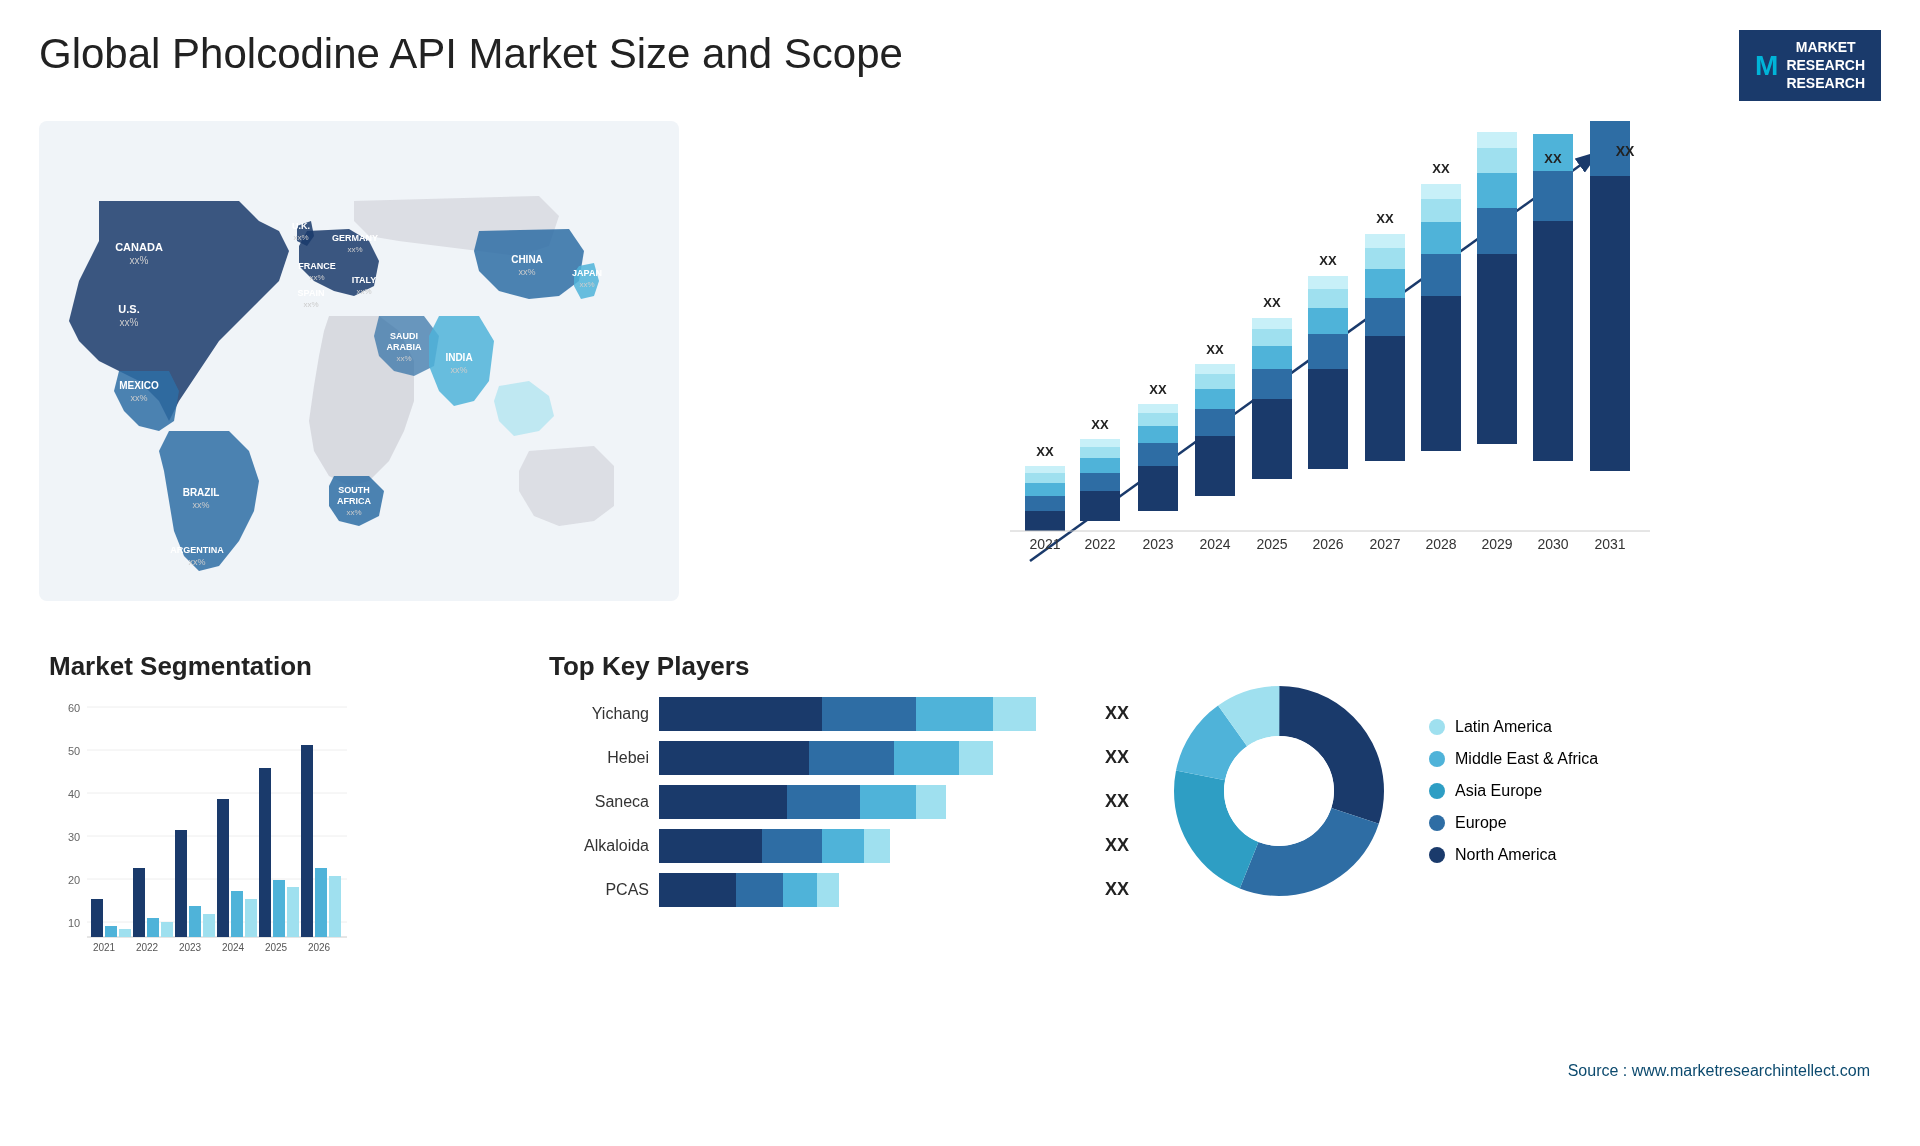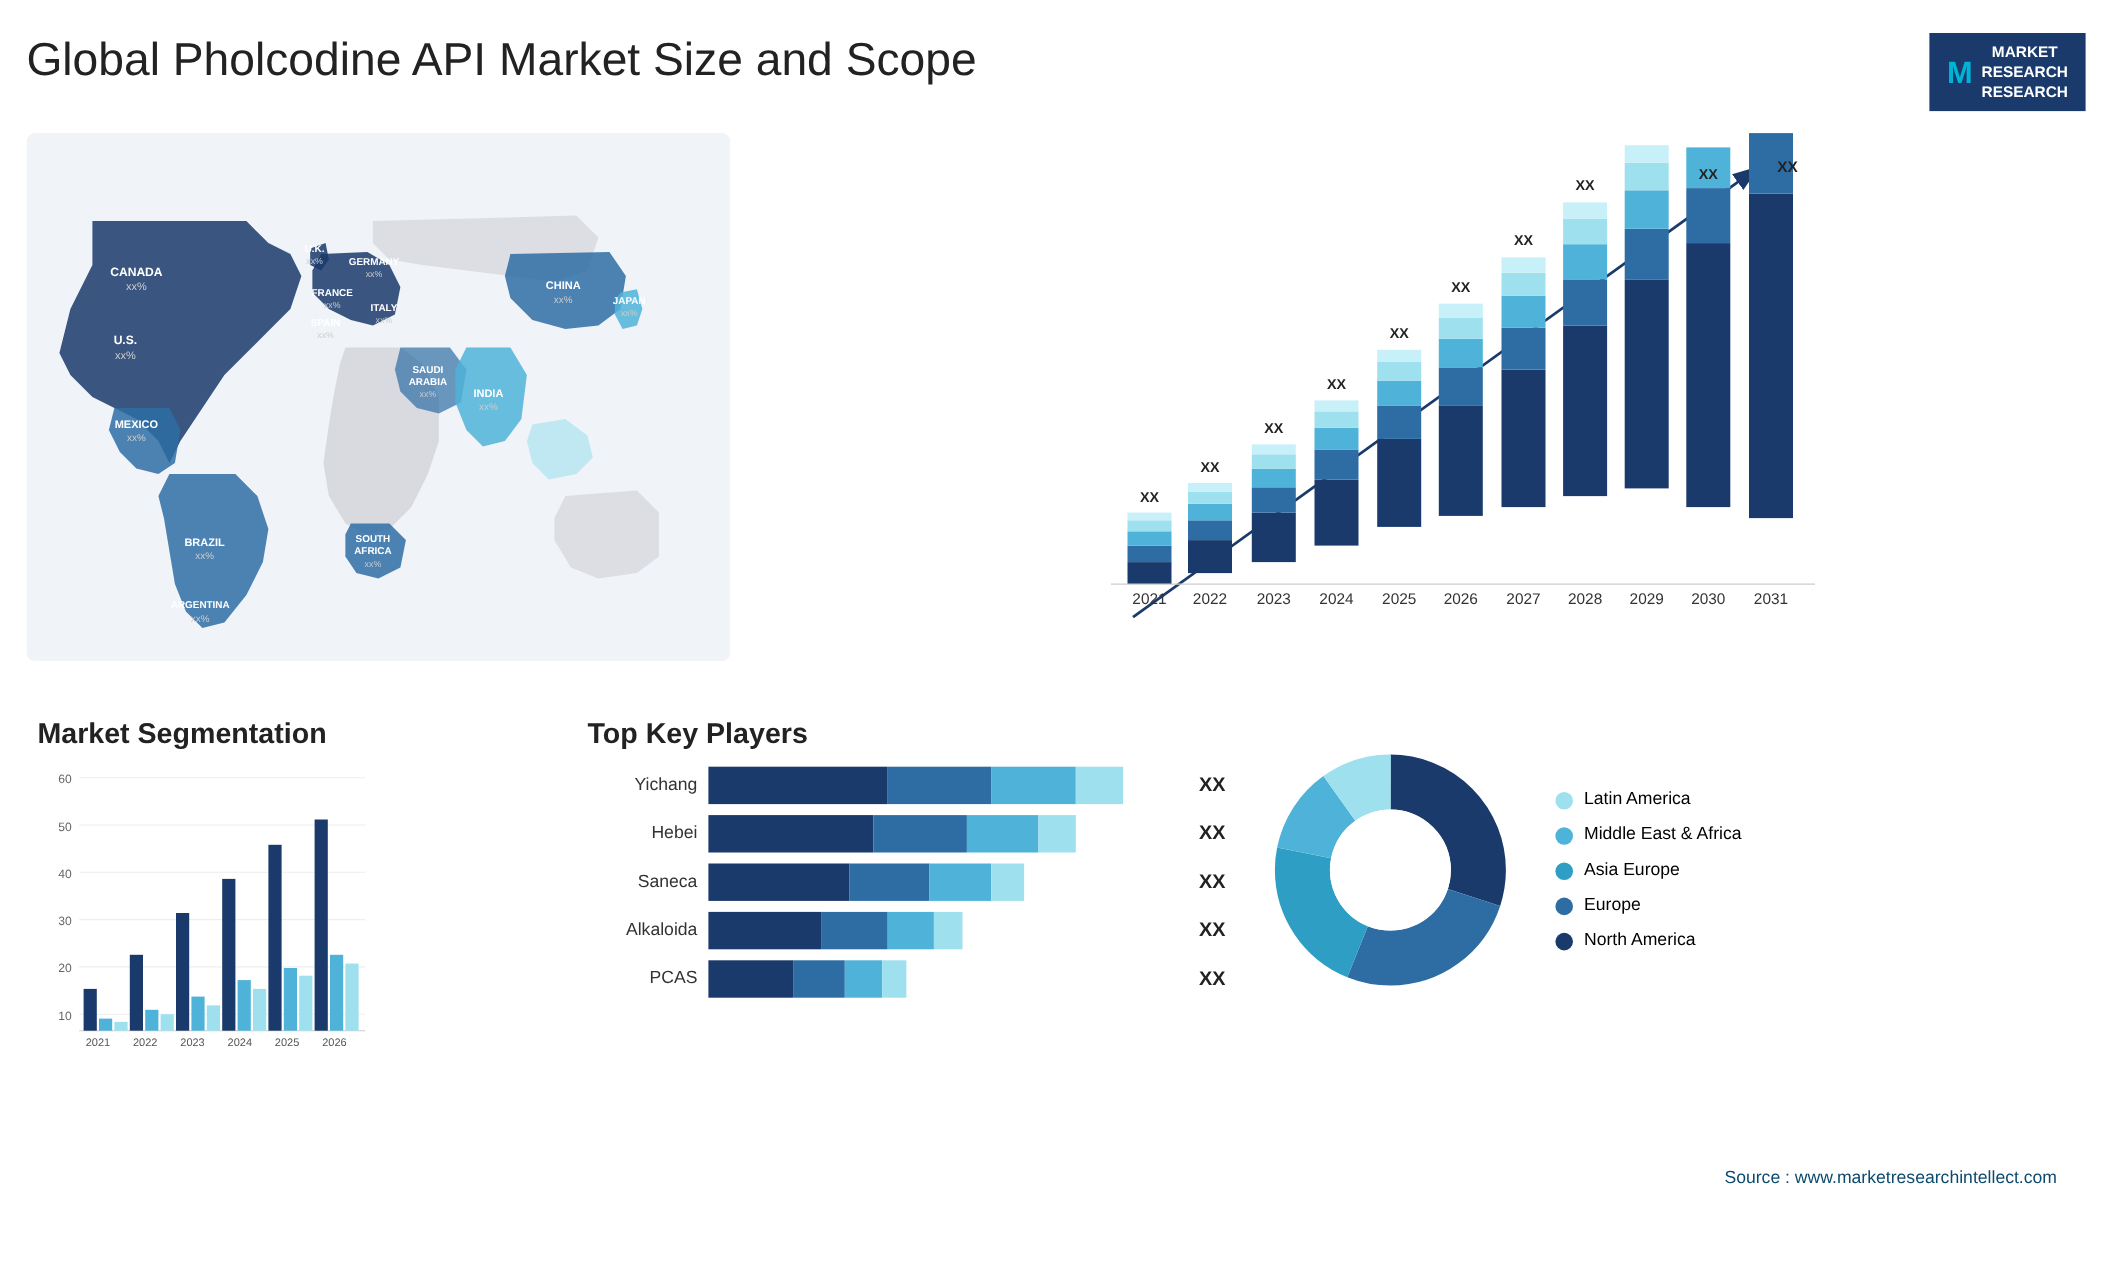--- a/index.html
+++ b/index.html
@@ -7,21 +7,21 @@
       width: 1920px;
       height: 1146px;
       background: #ffffff;
       font-family: Arial, sans-serif;
       overflow: hidden;
     }
 
     .page-container {
       width: 1920px;
       height: 1090px;
-      padding: 30px 24px;
+      padding: 30px 39px;
       position: relative;
     }
 
     
     .header {
       display: flex;
       justify-content: space-between;
       align-items: flex-start;
       margin-bottom: 20px;
     }
@@ -179,21 +179,21 @@
       gap: 20px;
       margin-top: 10px;
     }
     .regional-legend {
       display: flex;
       flex-direction: column;
       gap: 14px;
     }
     .regional-legend-item {
       display: flex;
-      align-items: flex-end;
+      align-items: center;
       gap: 10px;
       font-size: 16px;
     }
     .regional-legend-dot {
       width: 16px;
       height: 16px;
       border-radius: 50%;
       flex-shrink: 0;
     }
     .source-text {

